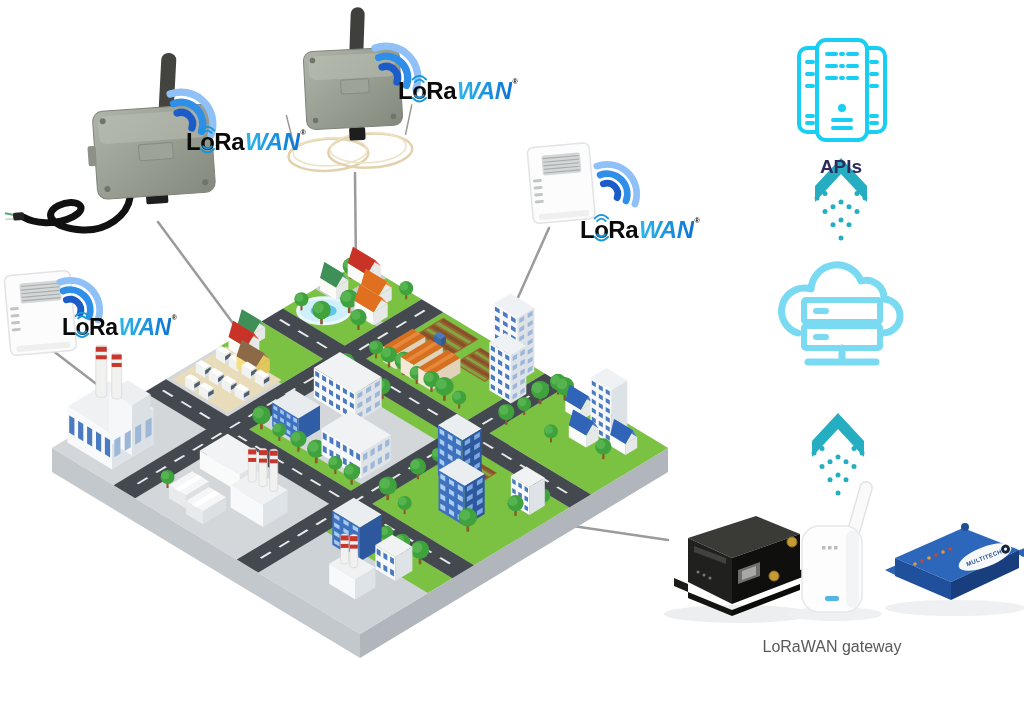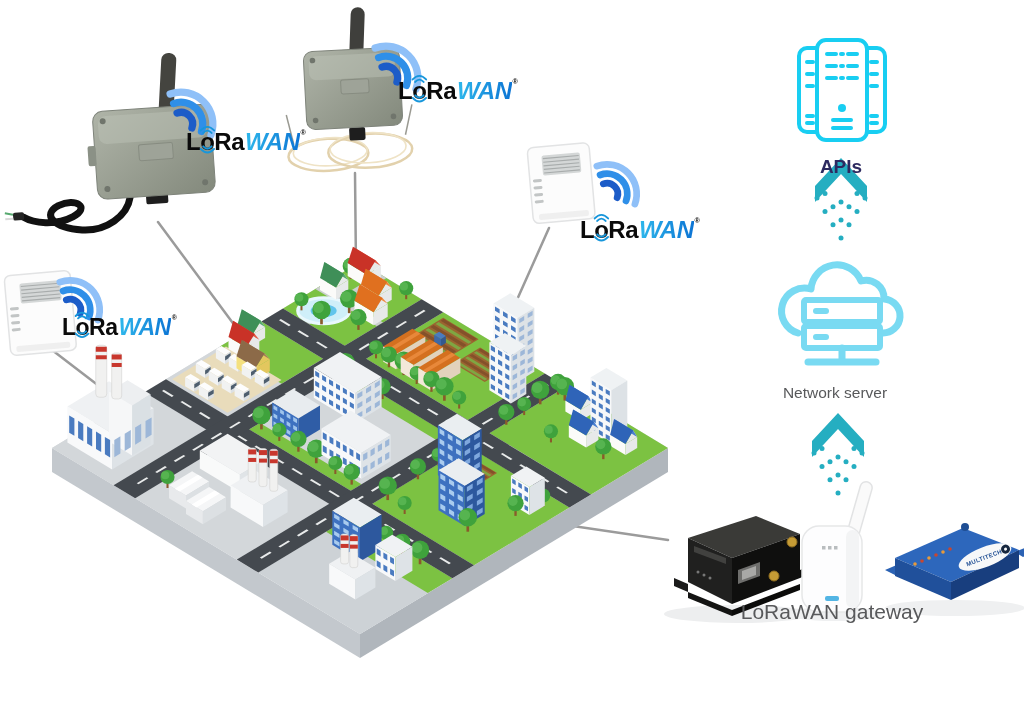--- a/index.html
+++ b/index.html
@@ -1,21 +1,21 @@
 <!DOCTYPE html>
 <html><head>
 <meta charset="utf-8">
 <style>
   html,body{margin:0;padding:0;background:#fff;font-family:"Liberation Sans",sans-serif;}
   .stage{position:relative;width:1024px;height:702px;overflow:hidden;background:#fff;}
   svg.scene{position:absolute;left:0;top:0;}
   .lbl{position:absolute;color:#58595B;text-align:center;line-height:1.2;}
   #lbl-apis{font-weight:700;color:#2D2A60;font-size:19px;left:791px;top:124px;width:100px;margin-top:32px;}
   #lbl-ns{font-size:15.5px;left:755px;top:384px;width:160px;}
-  #lbl-gw{font-size:21px;left:712px;top:599px;width:240px;text-align:center;}
+  #lbl-gw{font-size:16px;left:712px;top:637px;width:240px;text-align:center;}
   .lrw{position:absolute;font-weight:800;color:#0A0A0A;letter-spacing:-0.5px;white-space:nowrap;}
   .lrw .wan{padding-left:1px;color:#1789DB;
     background:linear-gradient(90deg,#2FB9EC,#0C74D4);
     -webkit-background-clip:text;background-clip:text;-webkit-text-fill-color:transparent;}
   .lrw sup{font-size:.30em;vertical-align:top;color:#0A0A0A;margin-left:1px;}
   .lrw svg.oarcs{position:absolute;left:.54em;top:-.33em;width:.70em;height:1.64em;overflow:visible;}
   .lrw svg.oarcs path{stroke:#1796DB;stroke-width:2.3;fill:none;stroke-linecap:round;}
   #lrw1{left:186px;top:128px;font-size:24px;}
   #lrw2{left:398px;top:77px;font-size:24px;}
   #lrw3{left:580px;top:216px;font-size:24px;}
@@ -932,15 +932,14 @@
   <div class="lrw" id="lrw4">
     <svg class="oarcs" viewBox="0 0 20 36">
       <path d="M5 10 Q10 4.5 15 10"></path>
         <path d="M2 7 Q10 -1.5 18 7"></path>
       <path d="M5 26 Q10 31.5 15 26"></path>
         <path d="M2 29 Q10 37.5 18 29"></path>
     </svg><b>LoRa</b><i class="wan">WAN</i><sup>®</sup>
   </div>
 
   <div class="lbl" id="lbl-apis">APIs</div>
-  <div class="lbl" id="lbl-ns">Network server</div>
   <div class="lbl" id="lbl-gw">LoRaWAN gateway</div>
 </div>
 
 </body></html>

